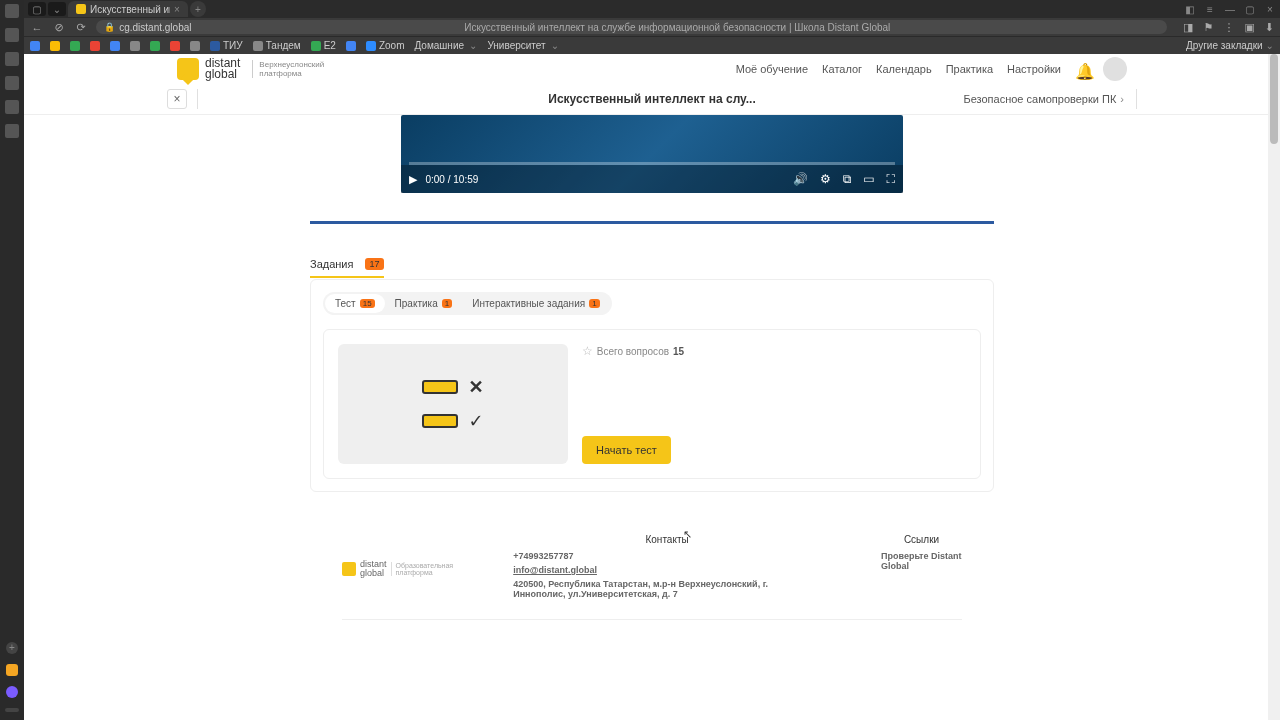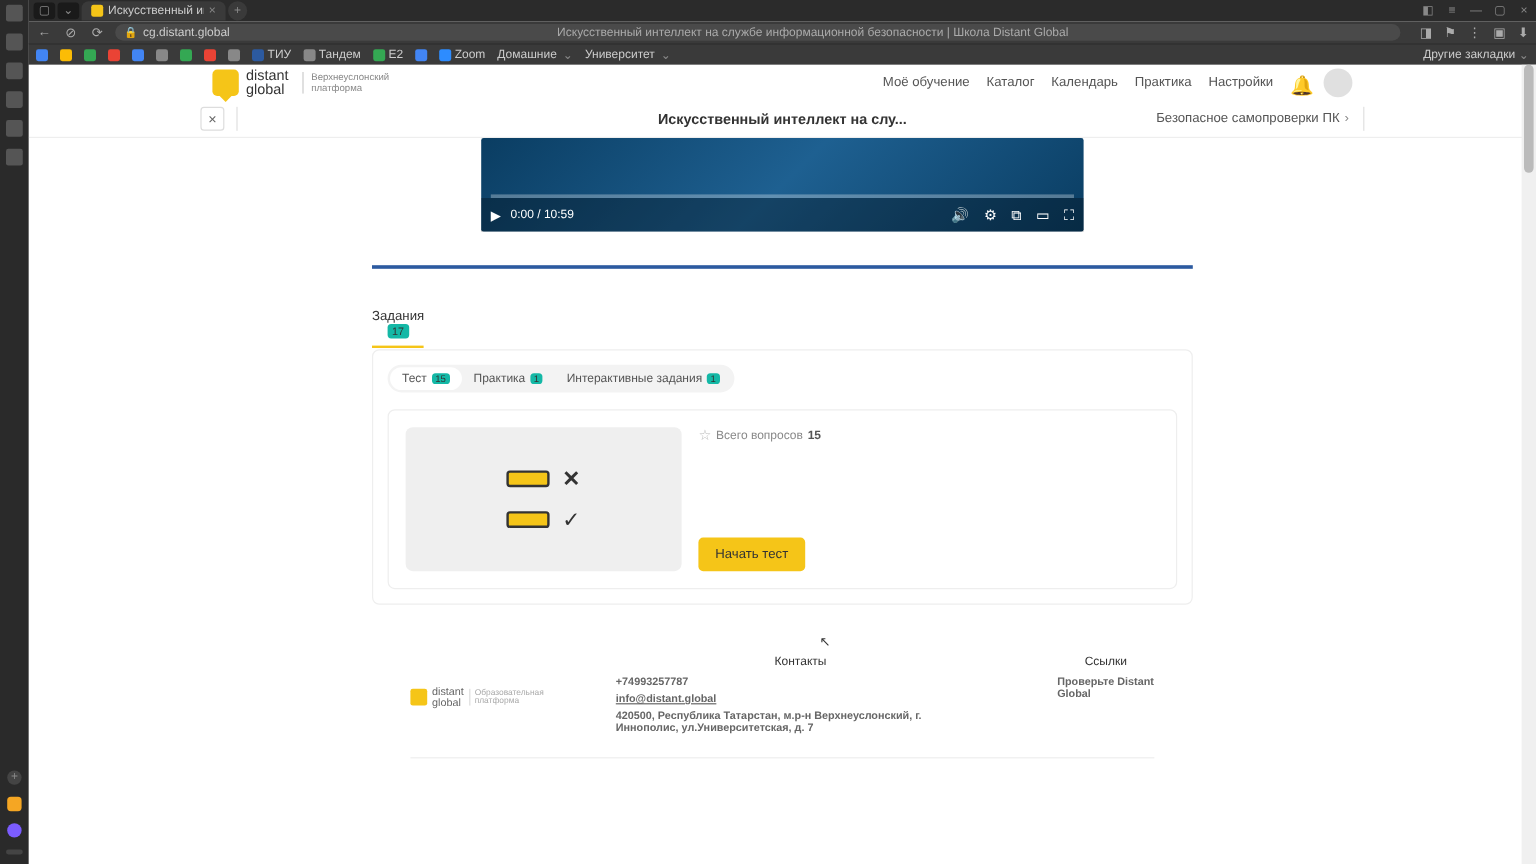--- a/index.html
+++ b/index.html
@@ -75,22 +75,22 @@
 .vtime { color: #fff; font-size: 10px; }
 .video-controls .right { margin-left: auto; display: flex; gap: 12px; }
 .vicon { color: #fff; font-size: 12px; }
 
 .hr-blue { height: 3px; background: #2c5aa0; margin: 28px 0; width: 684px; }
 
 .notice { background: #fdf6ed; padding: 18px 16px; font-size: 14px; line-height: 1.5; color: #333; margin-bottom: 30px; }
 .notice strong { font-weight: 700; }
 
 .tabs-row { display: flex; align-items: center; margin-bottom: 0; border-bottom: 1px solid transparent; }
-.tab-main { font-size: 11px; color: #333; padding: 6px 0; border-bottom: 2px solid #f5c518; display: flex; align-items: center; gap: 0; flex-direction: column; }
-.badge { background: #14b8a6; color: #333; font-size: 9px; padding: 1px 4px; border-radius: 3px; }
+.tab-main { font-size: 11px; color: #333; padding: 6px 0; border-bottom: 2px solid #f5c518; display: flex; align-items: center; gap: 12px; }
+.badge { background: #f97316; color: #333; font-size: 9px; padding: 1px 4px; border-radius: 3px; }
 
 .card-wrap { background: #fff; border: 1px solid #eee; border-radius: 6px; padding: 12px; }
 .pills { display: flex; gap: 0; background: #f3f3f3; border-radius: 16px; padding: 2px; width: fit-content; }
 .pill { font-size: 10px; color: #555; padding: 4px 10px; border-radius: 14px; display: flex; align-items: center; gap: 4px; }
 .pill.active { background: #fff; }
 .pill .badge { font-size: 8px; padding: 0 3px; }
 
 .test-row { display: flex; gap: 14px; margin-top: 14px; border: 1px solid #eee; border-radius: 6px; padding: 14px; }
 .test-img { width: 230px; height: 120px; background: #efefef; border-radius: 6px; display: flex; flex-direction: column; align-items: center; justify-content: center; gap: 12px; }
 .quiz-row { display: flex; align-items: center; gap: 10px; }

